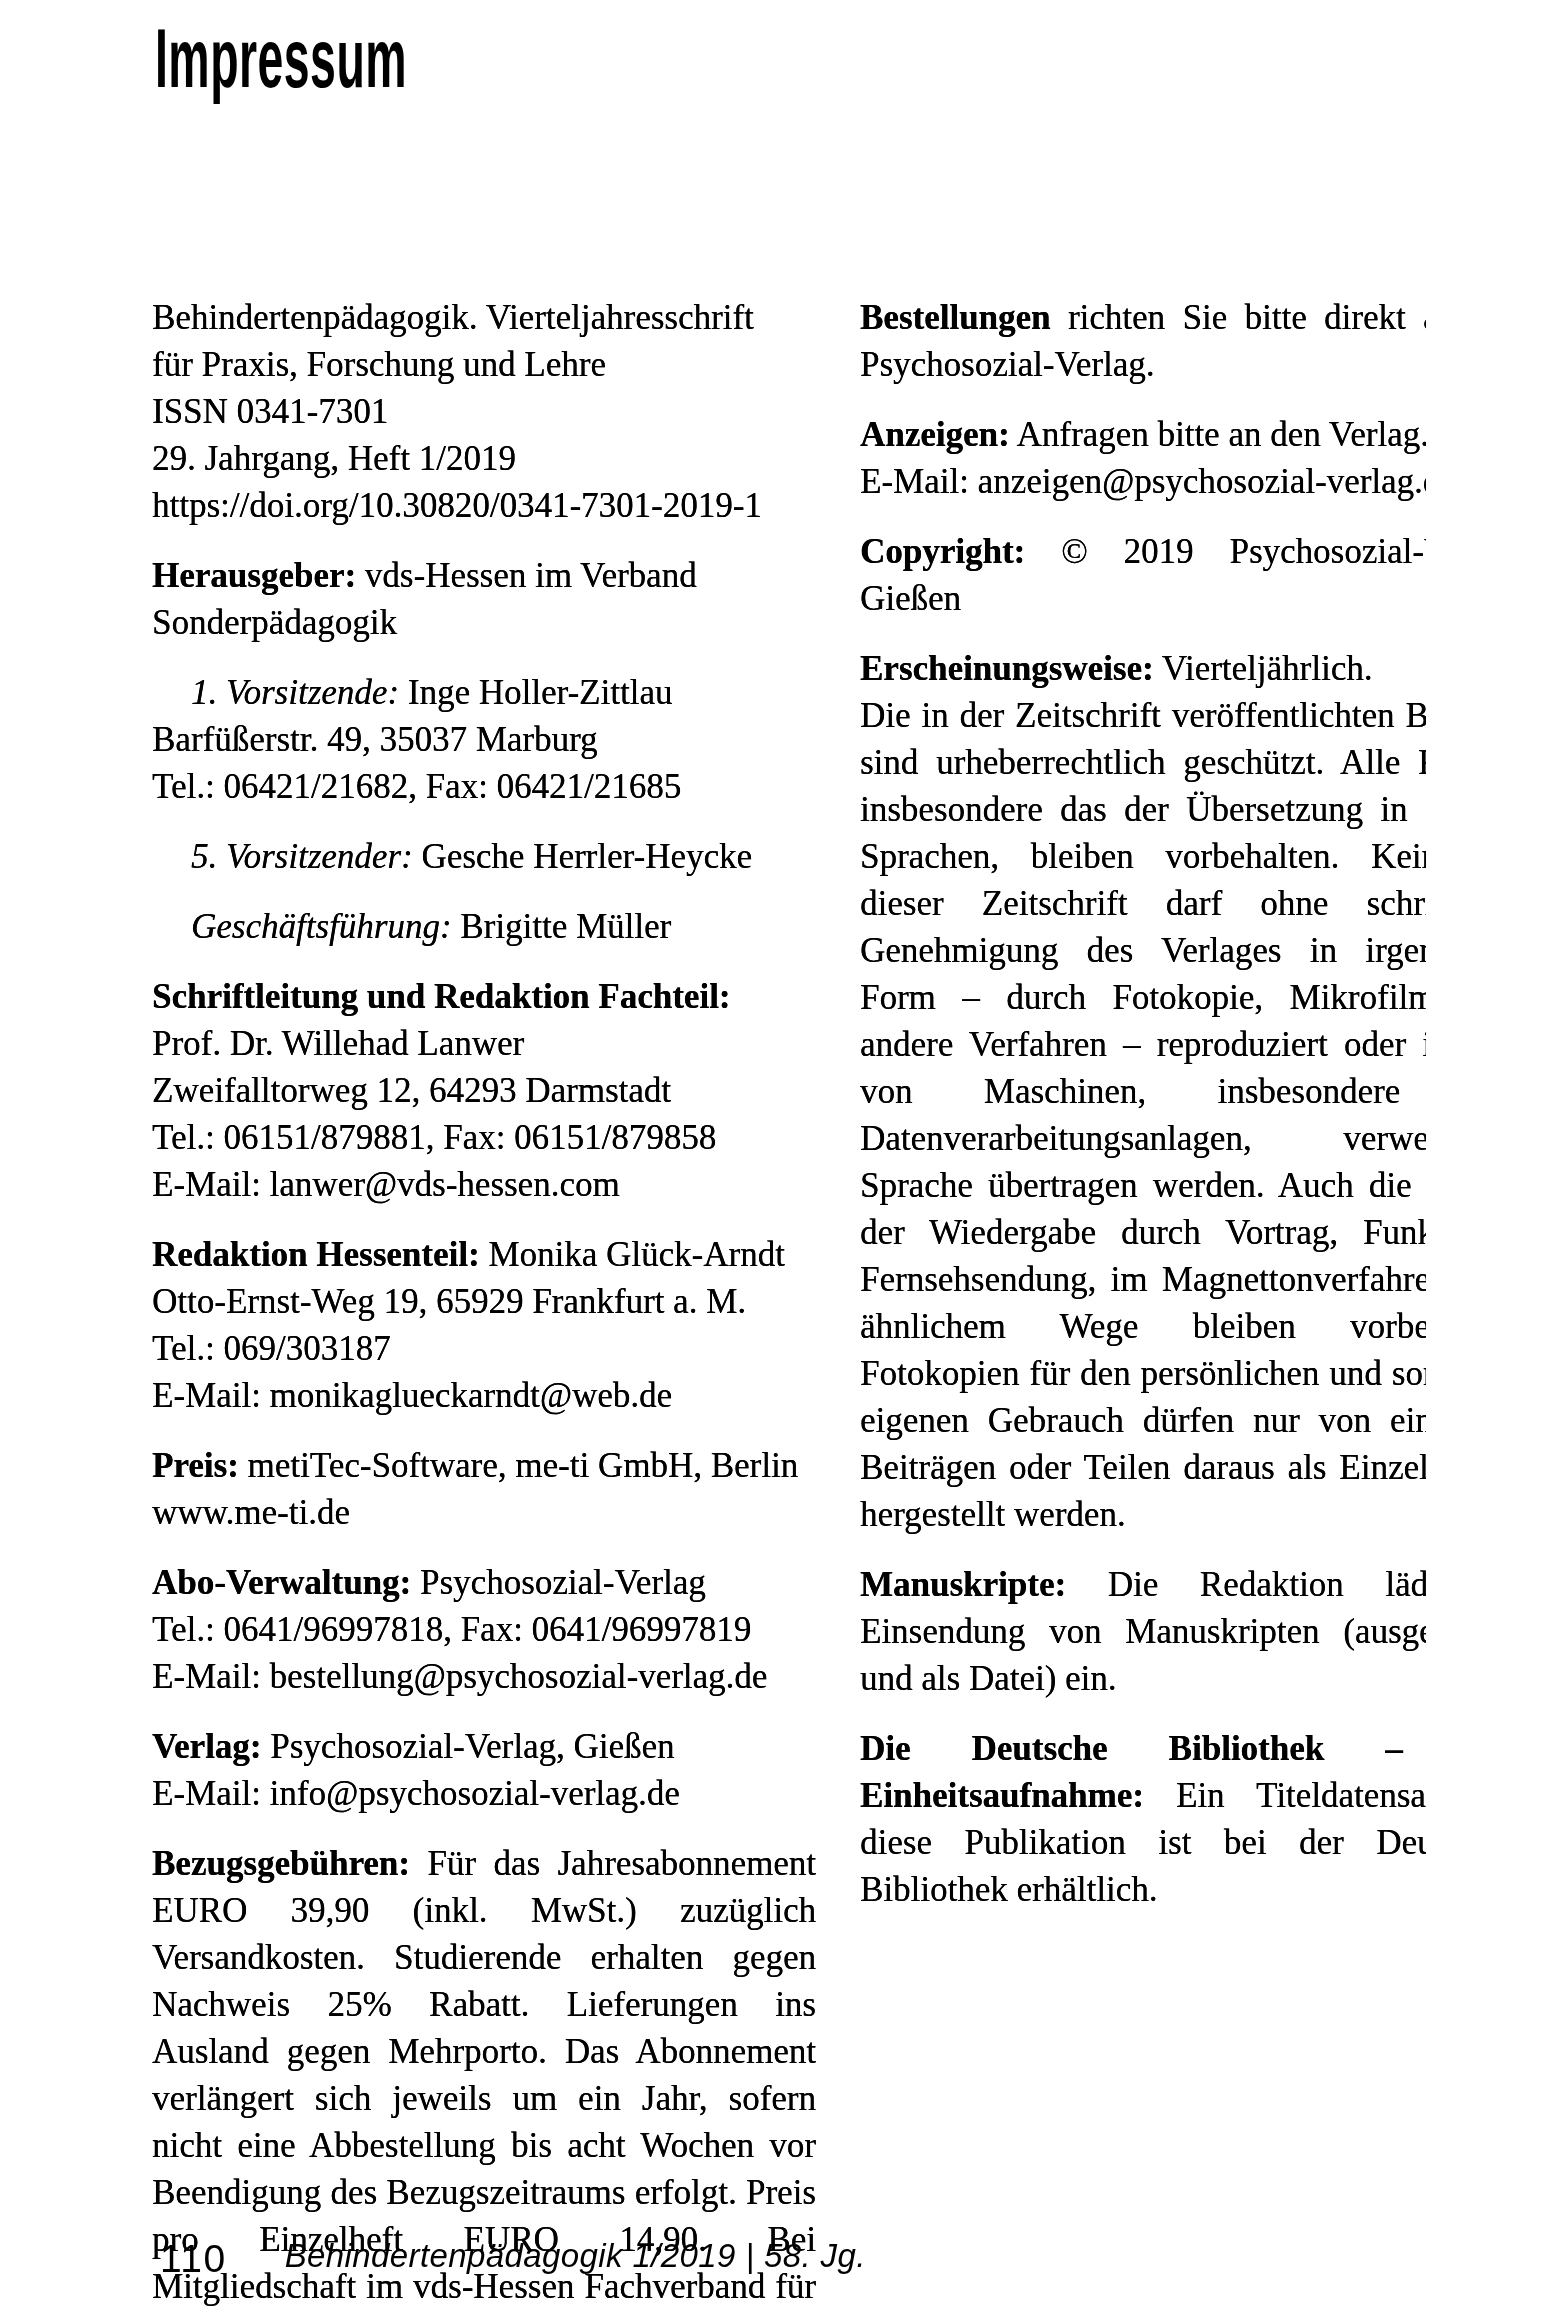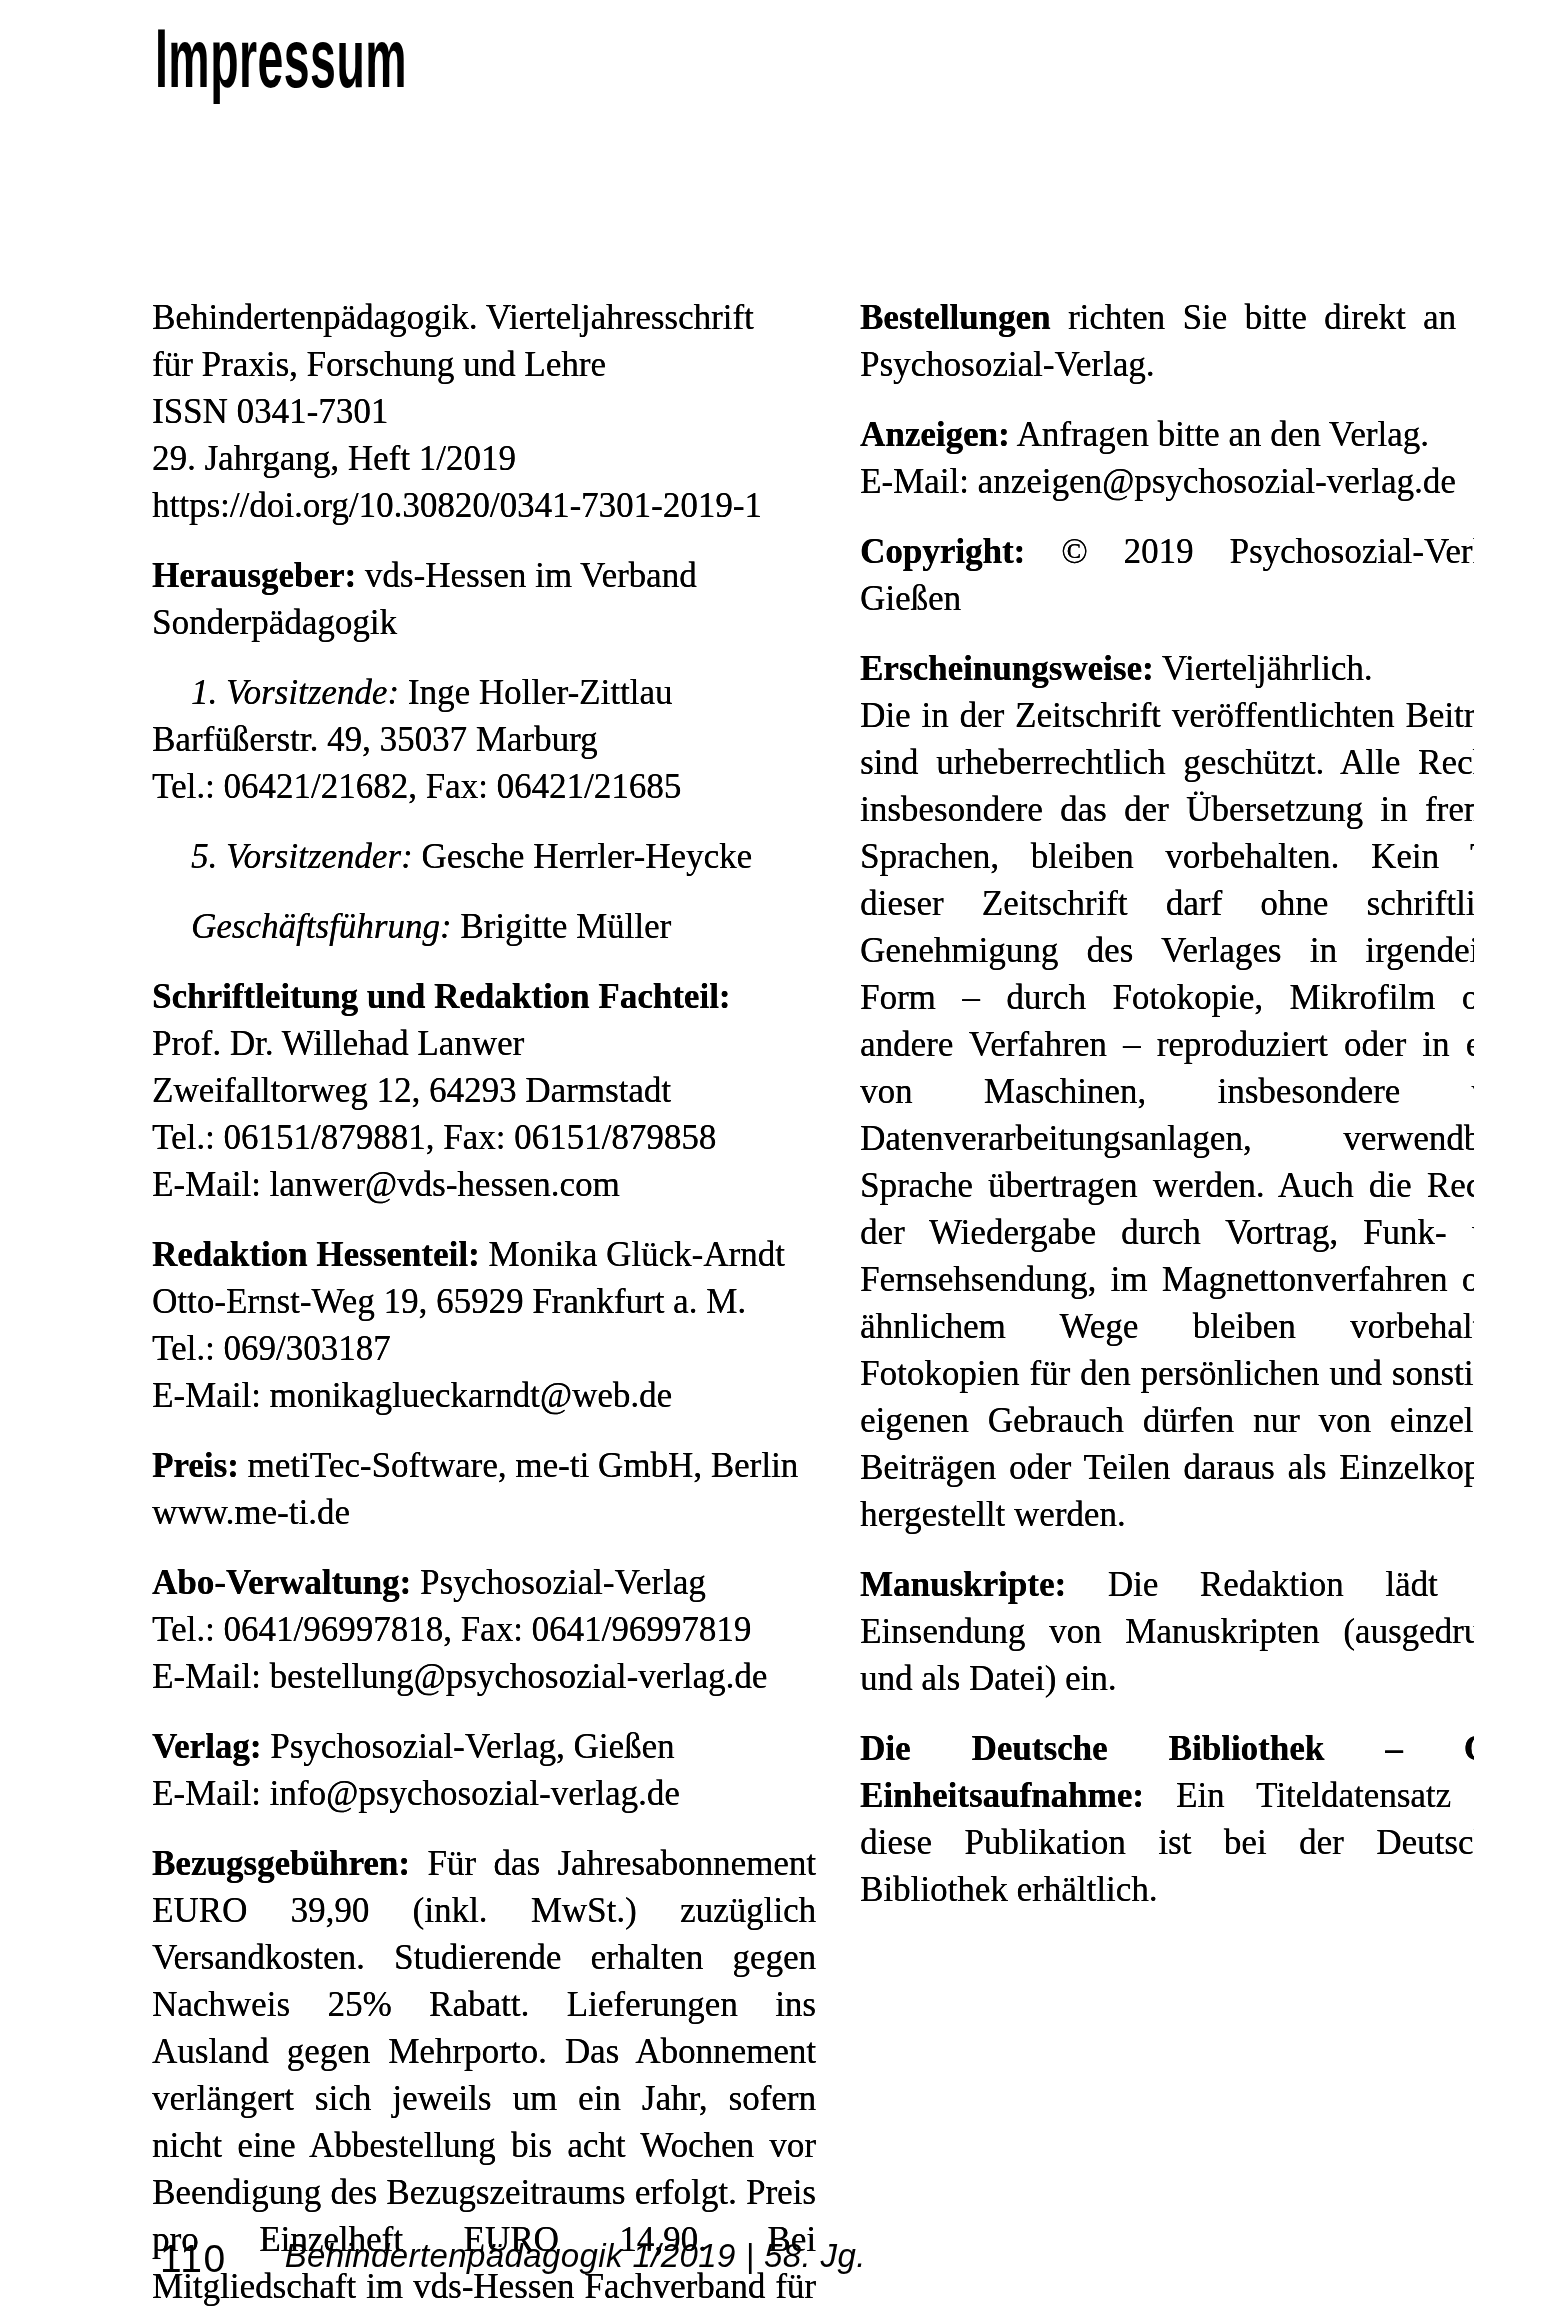--- a/index.html
+++ b/index.html
@@ -14,21 +14,20 @@
     font-family: "Liberation Serif", serif;
     color: #000;
   }
   .page {
     position: absolute;
     inset: 0;
     width: 1426px;
     height: 2319px;
     overflow: hidden;
     background: #ffffff;
-    padding-left: 48px;
   }
   .title {
     position: absolute;
     left: 155px;
     top: 16.7px;
     margin: 0;
     font-family: "Liberation Sans", sans-serif;
     font-weight: bold;
     font-size: 83px;
     line-height: 1;

